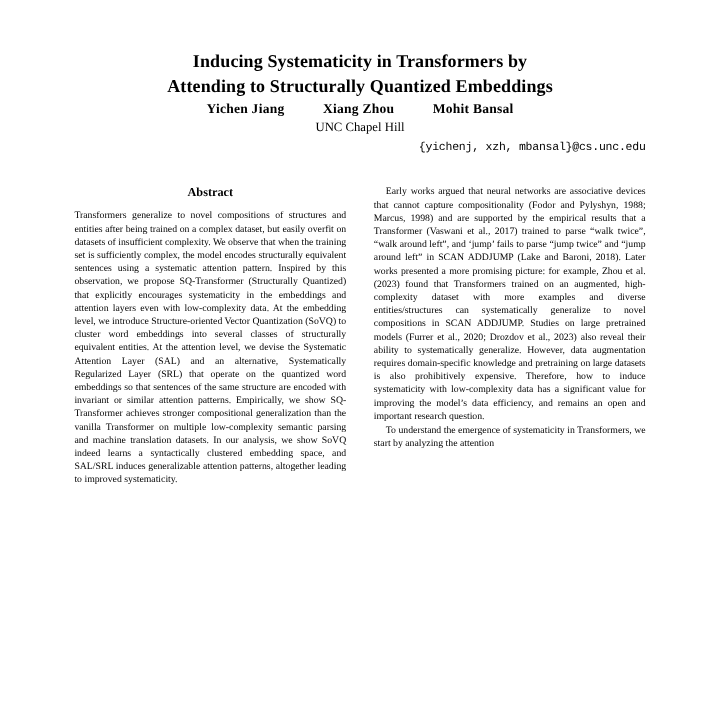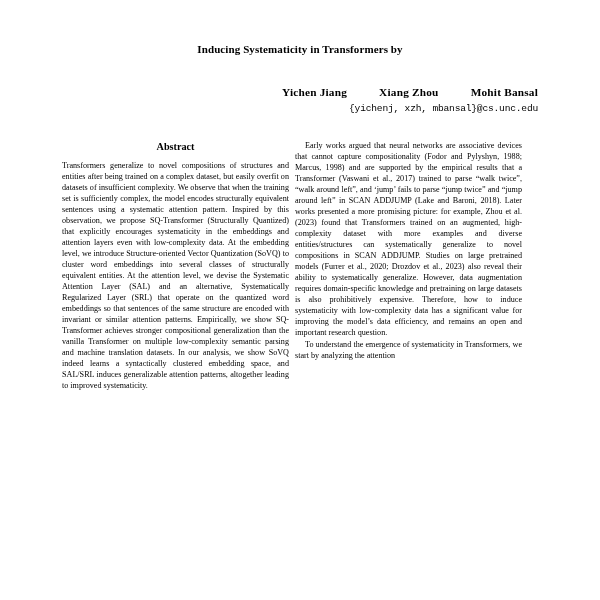--- a/index.html
+++ b/index.html
@@ -16,32 +16,31 @@
   }
   .page {
     width: 600px;
     height: 600px;
     box-sizing: border-box;
     padding: 42px 62px 0 62px;
     position: relative;
   }
   .title {
     text-align: center;
-    font-size: 11px;
+    font-size: 15px;
     font-weight: bold;
     line-height: 1.42;
     margin: 0 0 0 0;
     letter-spacing: 0.1px;
   }
   .title-line {
     display: block;
   }
   .authors {
-    margin-top: 28px;
-    text-align: right;
+    text-align: center;
     font-size: 11.3px;
     font-weight: bold;
     letter-spacing: 0.2px;
   }
   .author-name {
     display: inline-block;
   }
   .author-gap {
     display: inline-block;
     width: 26px;
@@ -55,21 +54,21 @@
     margin-top: 5px;
     text-align: right;
     font-family: "Liberation Mono", monospace;
     font-size: 9.6px;
     letter-spacing: -0.2px;
   }
   .columns {
     margin-top: 26px;
     display: flex;
     flex-direction: row;
-    gap: 6px;
+    gap: 23px;
   }
   .col {
     width: 227px;
     font-size: 8.15px;
     line-height: 1.35;
     text-align: justify;
   }
   .section-head {
     text-align: center;
     font-size: 10.2px;
@@ -88,30 +87,32 @@
     text-indent: 0;
   }
 </style>
 </head>
 <body>
 
 <div class="page">
 
   <div class="title">
     <span class="title-line">Inducing Systematicity in Transformers by</span>
+    <span class="title-line">Attending to Structurally Quantized Embeddings</span>
   </div>
 
   <div class="authors">
     <span class="author-name">Yichen Jiang</span>
     <span class="author-gap"></span>
     <span class="author-name">Xiang Zhou</span>
     <span class="author-gap"></span>
     <span class="author-name">Mohit Bansal</span>
   </div>
 
+  <div class="affiliation">UNC Chapel Hill</div>
 
   <div class="email">{yichenj, xzh, mbansal}@cs.unc.edu</div>
 
   <div class="columns">
 
     <div class="col">
       <div class="section-head">Abstract</div>
       <p class="para first">Transformers generalize to novel compositions of structures and entities after being trained on a complex dataset, but easily overfit on datasets of insufficient complexity. We observe that when the training set is sufficiently complex, the model encodes structurally equivalent sentences using a systematic attention pattern. Inspired by this observation, we propose SQ-Transformer (Structurally Quantized) that explicitly encourages systematicity in the embeddings and attention layers even with low-complexity data. At the embedding level, we introduce Structure-oriented Vector Quantization (SoVQ) to cluster word embeddings into several classes of structurally equivalent entities. At the attention level, we devise the Systematic Attention Layer (SAL) and an alternative, Systematically Regularized Layer (SRL) that operate on the quantized word embeddings so that sentences of the same structure are encoded with invariant or similar attention patterns. Empirically, we show SQ-Transformer achieves stronger compositional generalization than the vanilla Transformer on multiple low-complexity semantic parsing and machine translation datasets. In our analysis, we show SoVQ indeed learns a syntactically clustered embedding space, and SAL/SRL induces generalizable attention patterns, altogether leading to improved systematicity.</p>
     </div>
 

